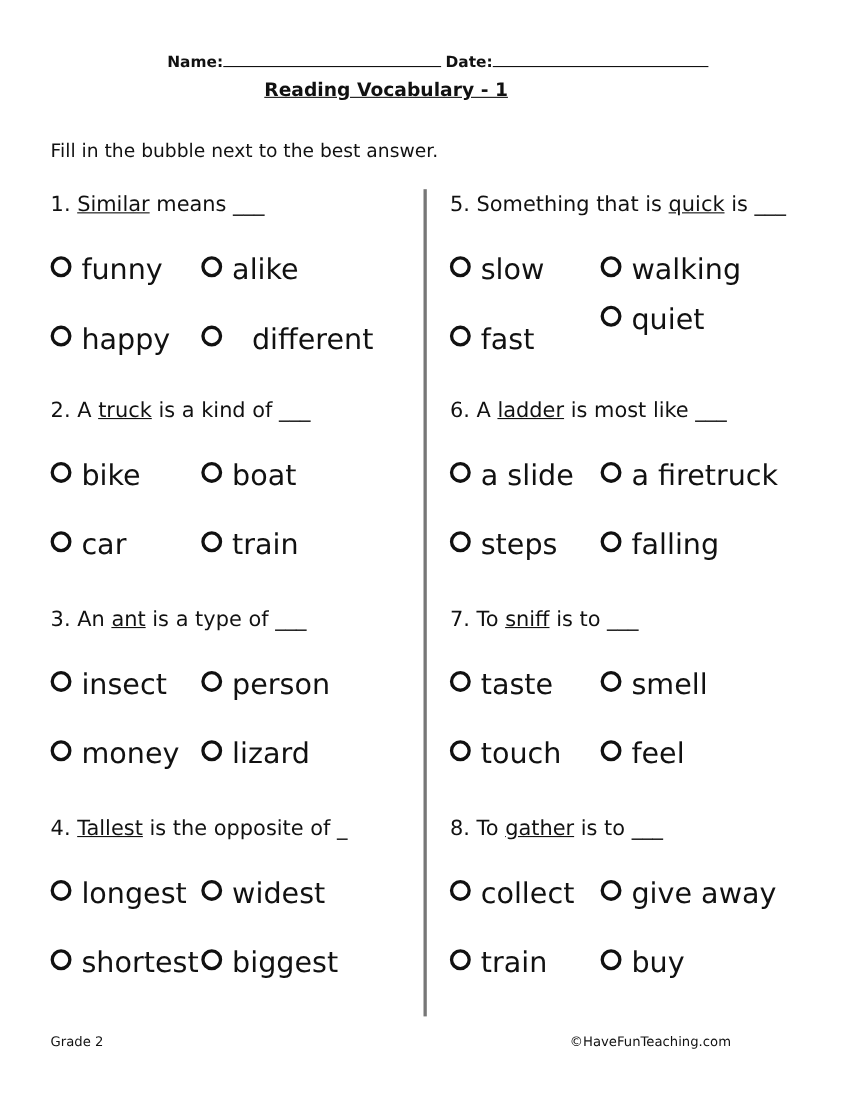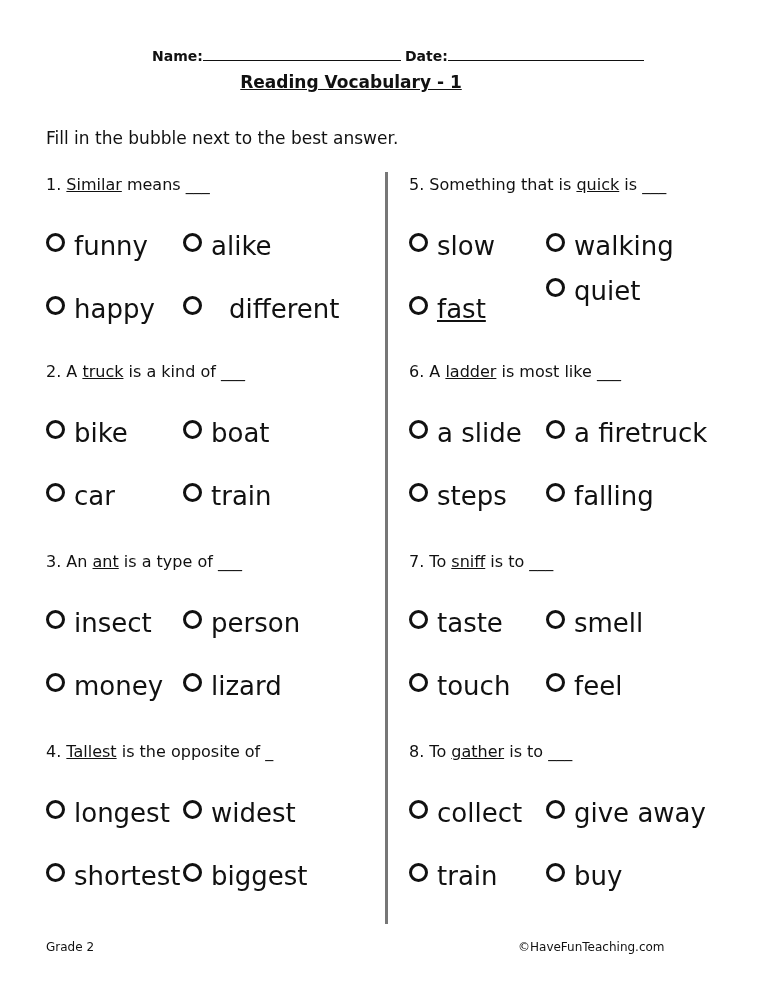--- a/index.html
+++ b/index.html
@@ -3,21 +3,21 @@
 <meta charset="utf-8">
 <style>
   html, body { margin:0; padding:0; background:#fff; }
   body { width:772px; height:1000px; position:relative; overflow:hidden; font-family:"DejaVu Sans", sans-serif; color:#111; }
   .hdr { position:absolute; top:46px; font-size:14px; font-weight:bold; }
   .hdr .line { display:inline-block; border-bottom:1.5px solid #111; height:14px; vertical-align:baseline; }
   .title { position:absolute; top:72px; left:0; width:702px; text-align:center; font-size:17px; font-weight:bold; }
   .title span { text-decoration:underline; }
   .instr { position:absolute; top:128px; left:46px; font-size:17px; }
   .divider { position:absolute; left:385px; top:172px; width:3px; height:752px; background:#777; }
-  .q { position:absolute; font-size:16px; }
+  .q { position:absolute; font-size:19px; }
   .q u { text-decoration:underline; }
   .opt { position:absolute; font-size:26px; display:flex; align-items:center; }
   .bubble { width:13px; height:13px; border:3px solid #111; border-radius:50%; margin-right:9px; margin-top:-8px; box-sizing:content-box; }
   .foot { position:absolute; top:940px; font-size:12px; }
 </style>
 </head>
 <body>
 
 <div class="hdr" style="left:114px;margin-left:38px;">
   <span>Name:</span><span class="line" style="width:198px;"></span>
@@ -100,21 +100,21 @@
     </div>
     <div class="q" style="left: 409px; top: 175px;"><span>5. </span><span>Something that is </span><u>quick</u><span> is ___</span></div>
     <div class="opt" style="left: 409px; top: 231px;">
       <span class="bubble"></span>
       <span>slow</span>
     </div>
     <div class="opt" style="left: 546px; top: 231px;">
       <span class="bubble"></span>
       <span>walking</span>
     </div>
-    <div class="opt" style="left: 409px; top: 294px; text-decoration: underline;">
+    <div class="opt" style="left: 409px; top: 294px;">
       <span class="bubble"></span>
       <span>fast</span>
     </div>
     <div class="opt" style="left: 546px; top: 276px;">
       <span class="bubble"></span>
       <span>quiet</span>
     </div>
     <div class="q" style="left: 409px; top: 362px;"><span>6. </span><span>A </span><u>ladder</u><span> is most like ___</span></div>
     <div class="opt" style="left: 409px; top: 418px;">
       <span class="bubble"></span>

